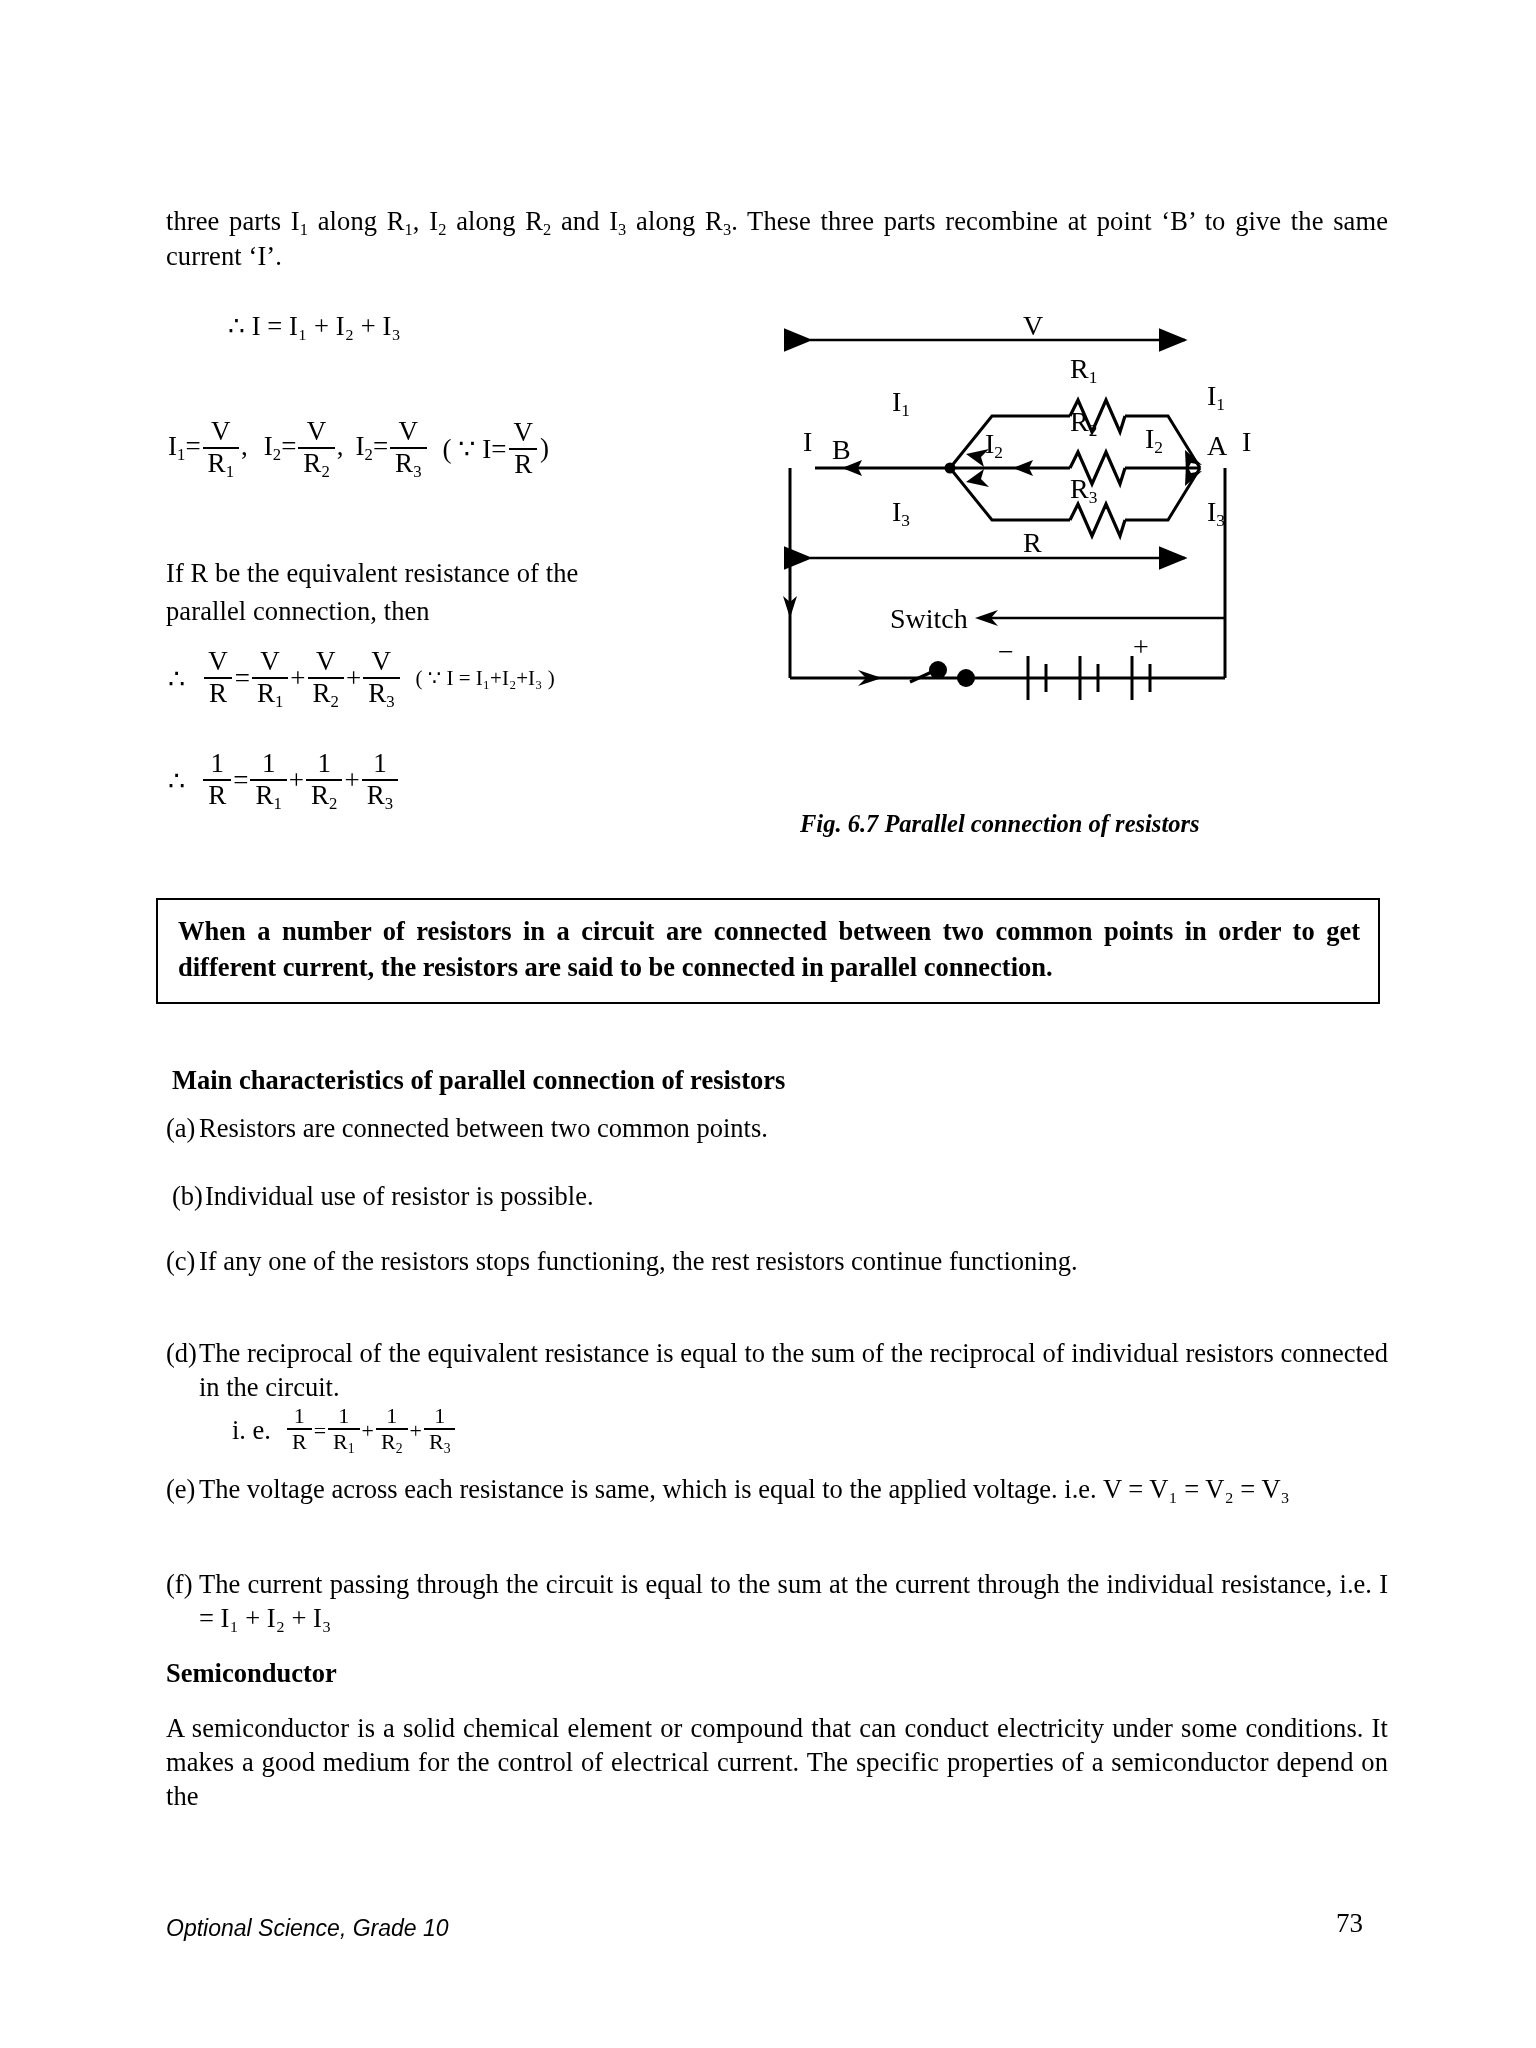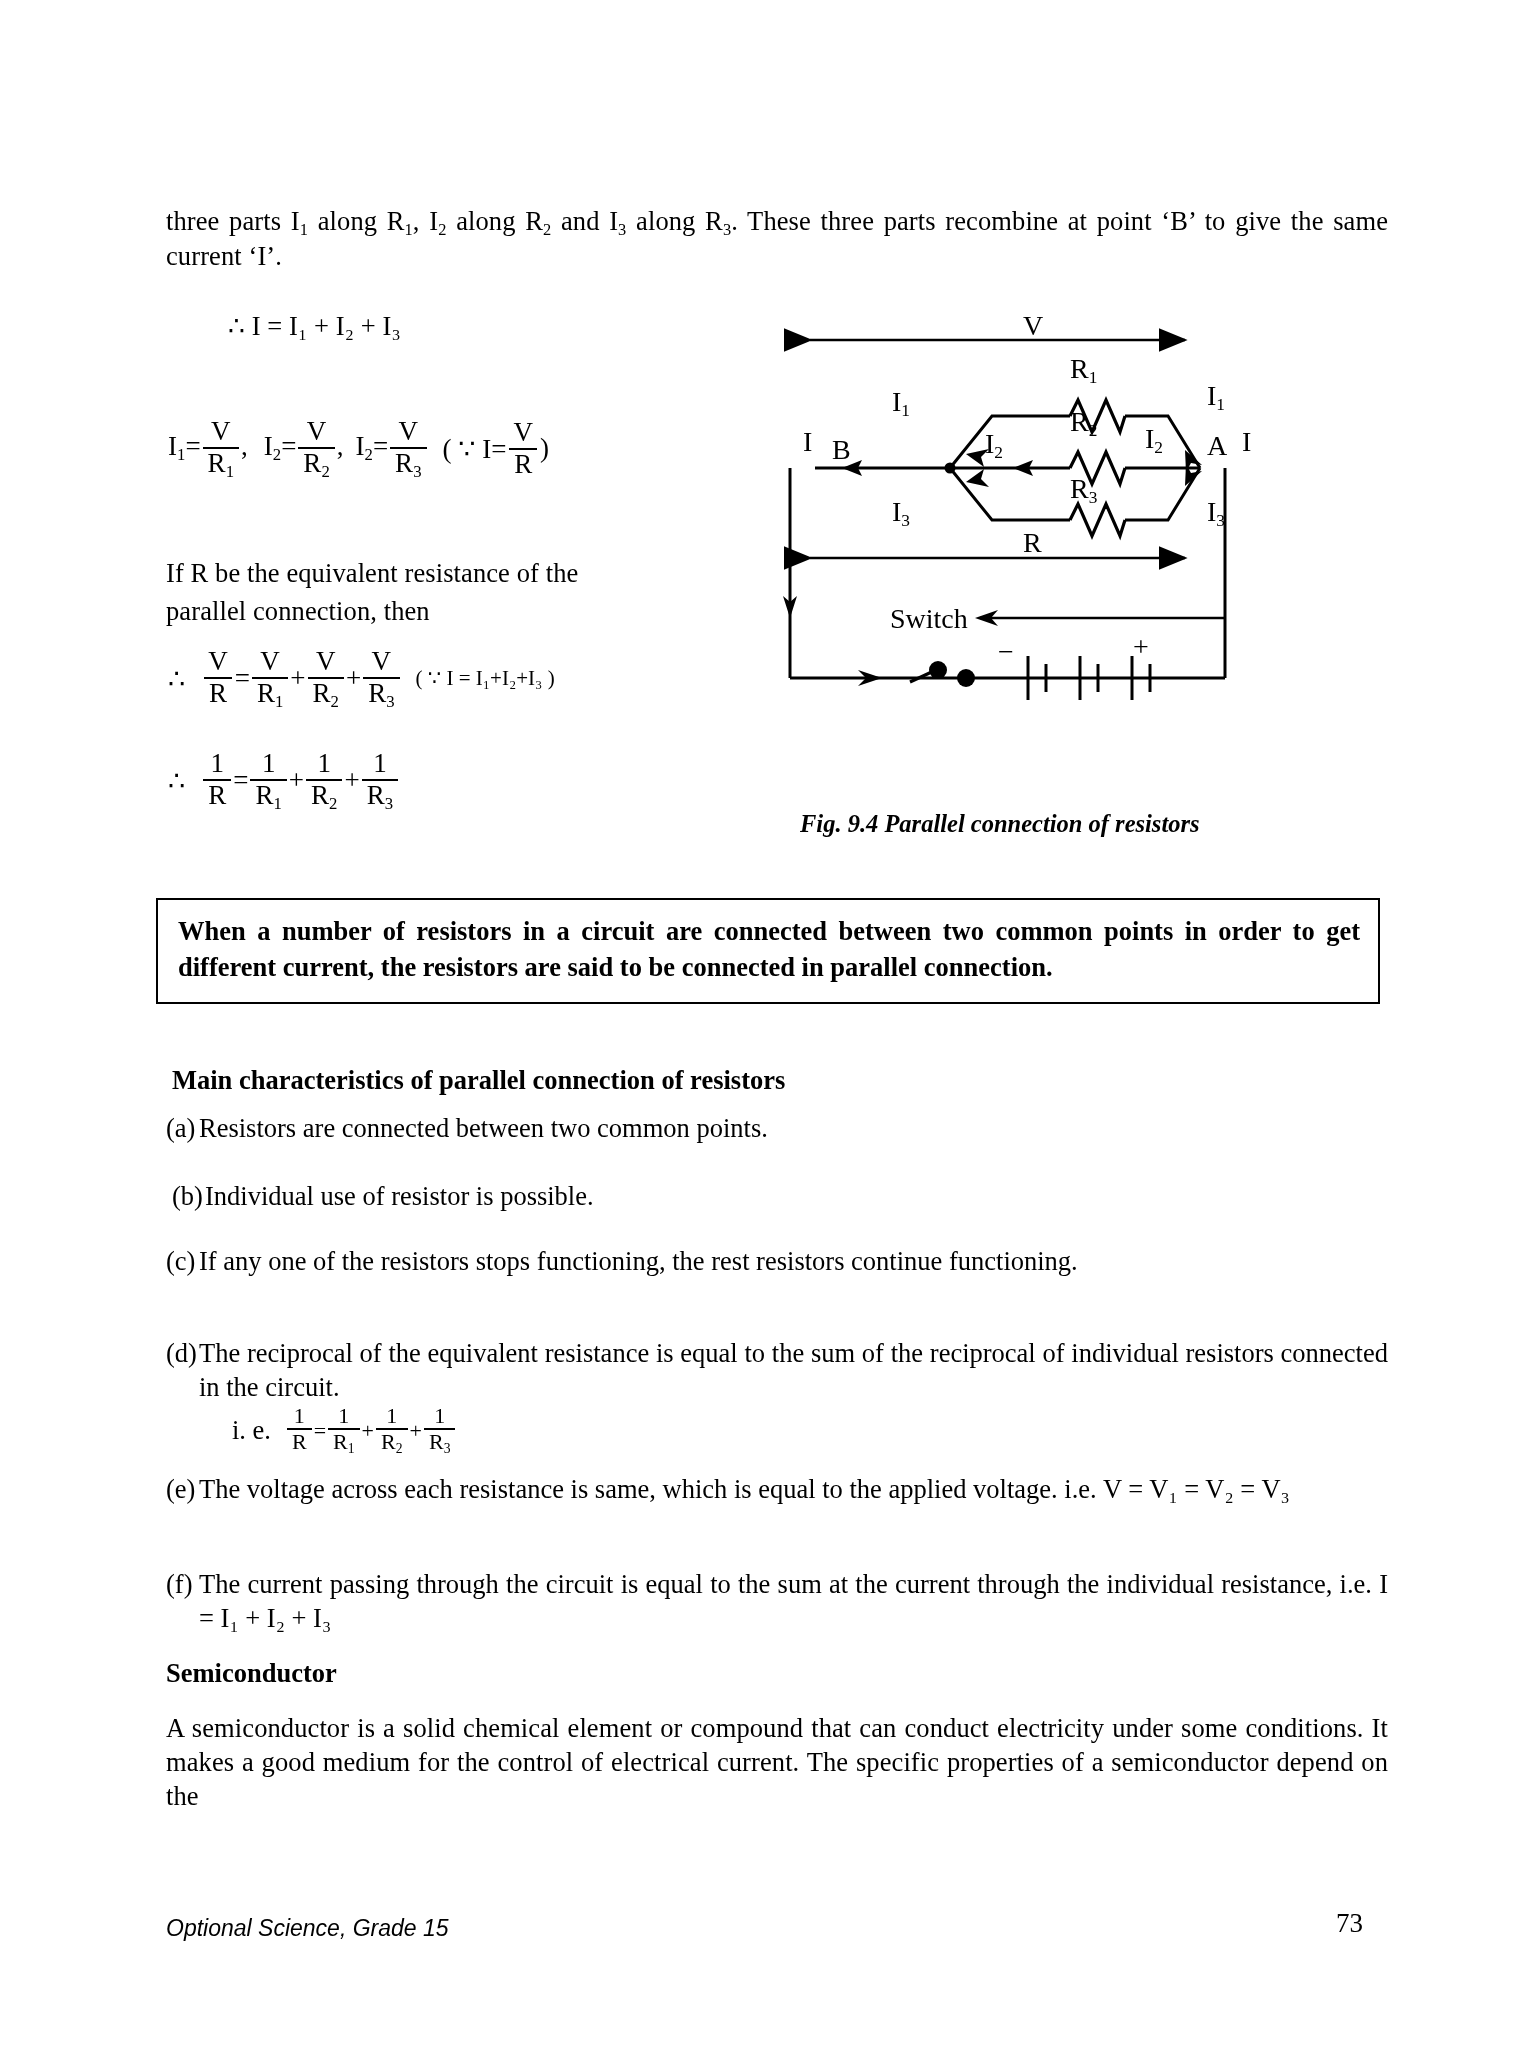--- a/index.html
+++ b/index.html
@@ -298,21 +298,21 @@
     </div>
     <div style="position:absolute;left:228px;top:318px;font-size:28px;">
       <span>−</span>
     </div>
     <div style="position:absolute;left:363px;top:313px;font-size:28px;">
       <span>+</span>
     </div>
   </div>
 
   <div class="figcap" style="left:800px; top:810px; width:560px;">
-    <span>Fig. 9.4 Parallel connection of resistors</span>
+    <span>Fig. 6.7 Parallel connection of resistors</span>
   </div>
 
   <div class="defbox" style="left:156px; top:898px; width:1224px;">
     <span>When a number of resistors in a circuit are connected between two common points in order to get different current, the resistors are said to be connected in parallel connection.</span>
   </div>
 
   <div class="heading" style="left:172px; top:1065px; width:1222px;">
     <span>Main characteristics of parallel connection of resistors</span>
   </div>
 
@@ -371,19 +371,19 @@
 
   <div class="heading" style="left:166px; top:1658px; width:1222px;">
     <span>Semiconductor</span>
   </div>
 
   <div class="para" style="left:166px; top:1712px; width:1222px;">
     <span>A semiconductor is a solid chemical element or compound that can conduct electricity under some conditions. It makes a good medium for the control of electrical current. The specific properties of a semiconductor depend on the</span>
   </div>
 
   <div class="footer-left" style="left:166px; top:1915px;">
-    <span>Optional Science, Grade 15</span>
+    <span>Optional Science, Grade 10</span>
   </div>
   <div class="footer-right" style="left:1336px; top:1908px;">
     <span>73</span>
   </div>
 
 </div>
 
 </body></html>

